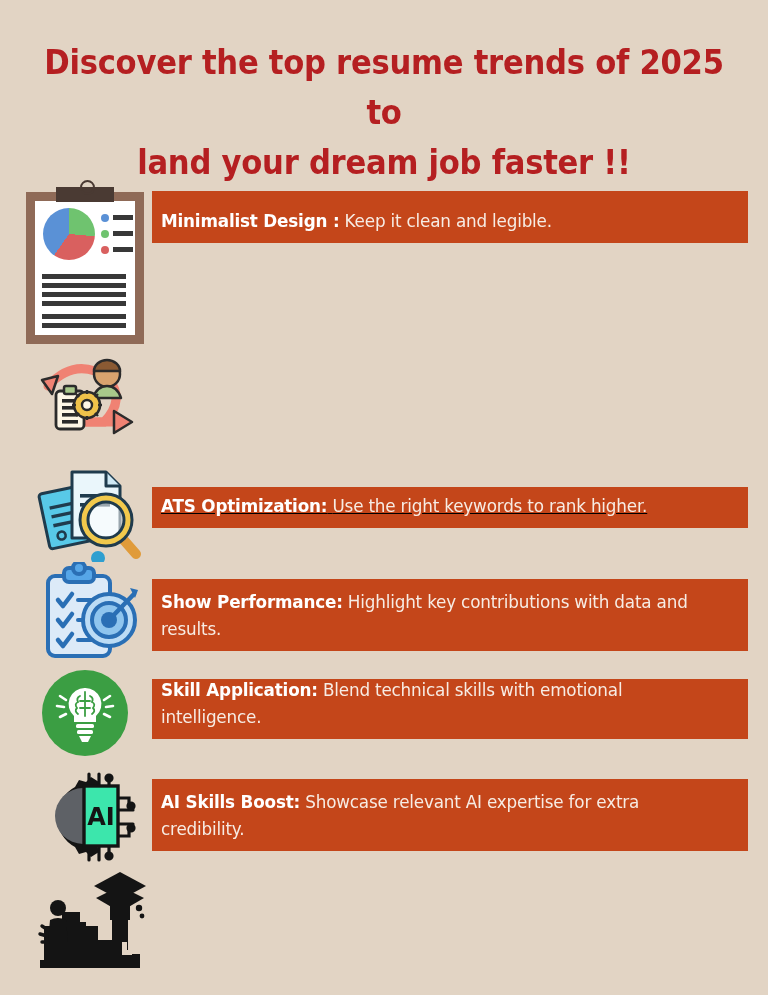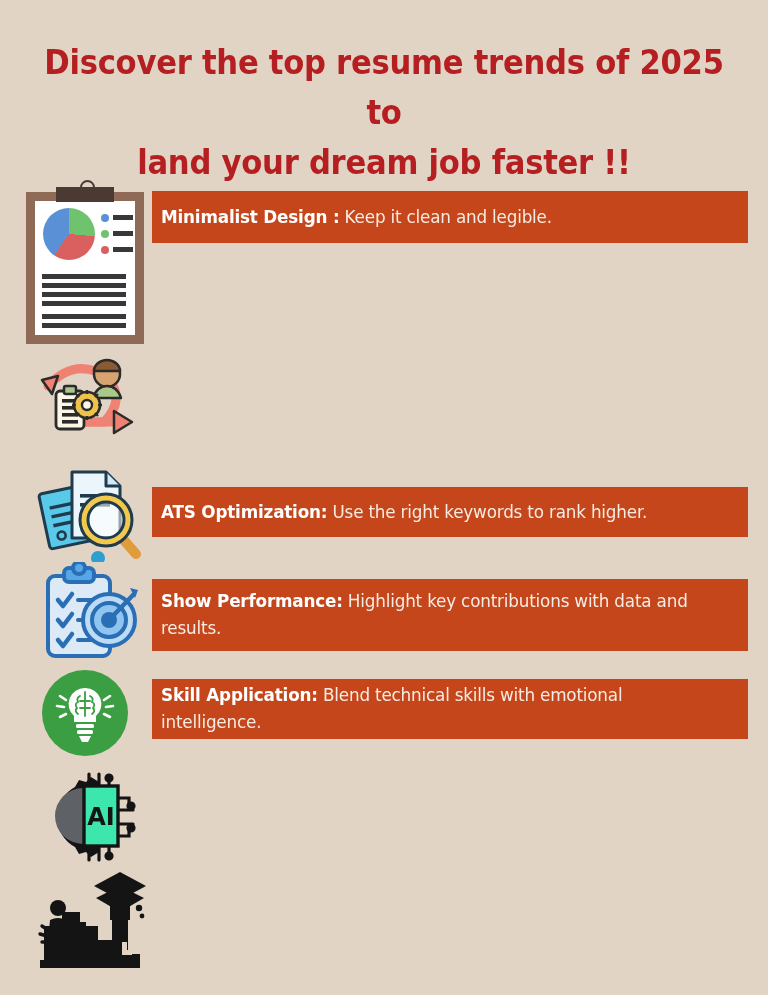--- a/index.html
+++ b/index.html
@@ -38,23 +38,23 @@
     top: 0;
     width: 768px;
     height: 995px;
   }
   .bar {
     position: absolute;
     left: 152px;
     width: 596px;
     background: #c4461a;
     box-sizing: border-box;
-    padding: 0 9px;
+    padding: 8px 9px;
     display: flex;
-    align-items: center;
+    align-items: flex-end;
   }
   .bar-text {
     color: #f7ece4;
     font-family: "DejaVu Sans", sans-serif;
     font-size: 17.5px;
     line-height: 27px;
     letter-spacing: -0.2px;
     transform: scaleX(0.96);
     transform-origin: left center;
   }
@@ -319,36 +319,42 @@
 
   <div class="bar" style="top:191px;height:52px;">
     <div class="bar-text">
       <b>Minimalist Design  :</b>
       <span>Keep it clean and legible.</span>
     </div>
   </div>
 
 
 
-  <div class="bar" style="top:487px;height:50px;">
+  <div class="bar" style="top:487px;height:41px;text-decoration:underline;">
     <div class="bar-text">
       <b>ATS Optimization:</b>
       <span>Use the right keywords to rank higher.</span>
     </div>
   </div>
 
   <div class="bar" style="top:579px;height:72px;">
     <div class="bar-text">
       <b>Show Performance:</b>
       <span>Highlight key contributions with data and results.</span>
     </div>
   </div>
 
   <div class="bar" style="top:679px;height:60px;">
     <div class="bar-text">
       <b>Skill Application:</b>
       <span>Blend technical skills with emotional intelligence.</span>
     </div>
   </div>
 
+  <div class="bar" style="top:779px;height:72px;">
+    <div class="bar-text">
+      <b>AI Skills Boost:</b>
+      <span>Showcase relevant AI expertise for extra credibility.</span>
+    </div>
+  </div>
 
 
 </div>
 
 </body></html>

